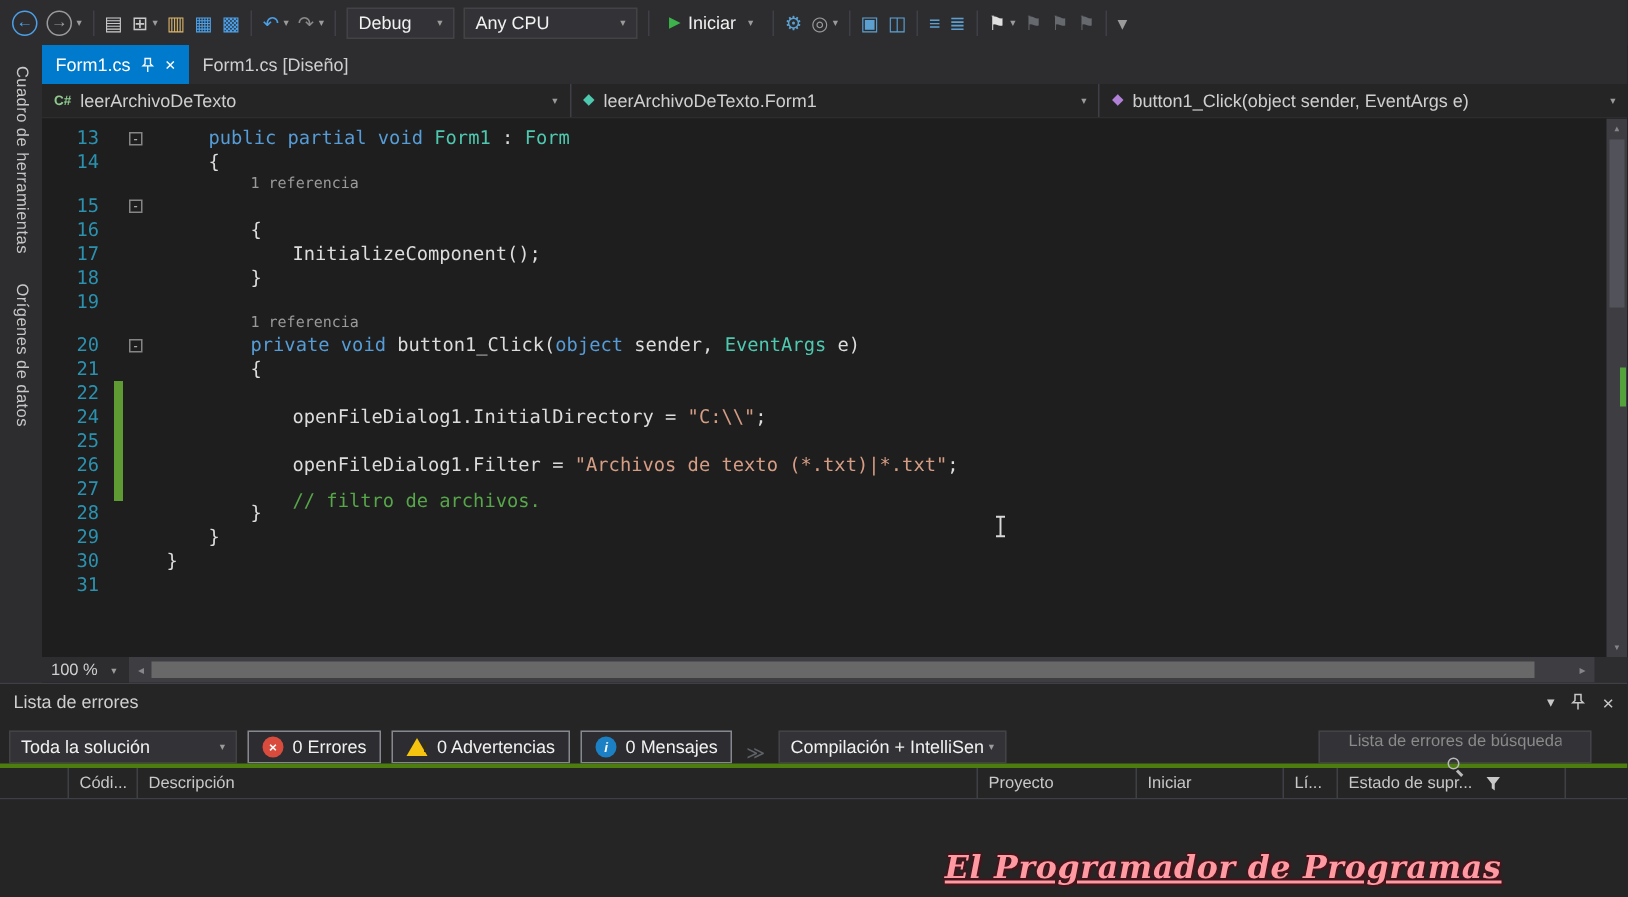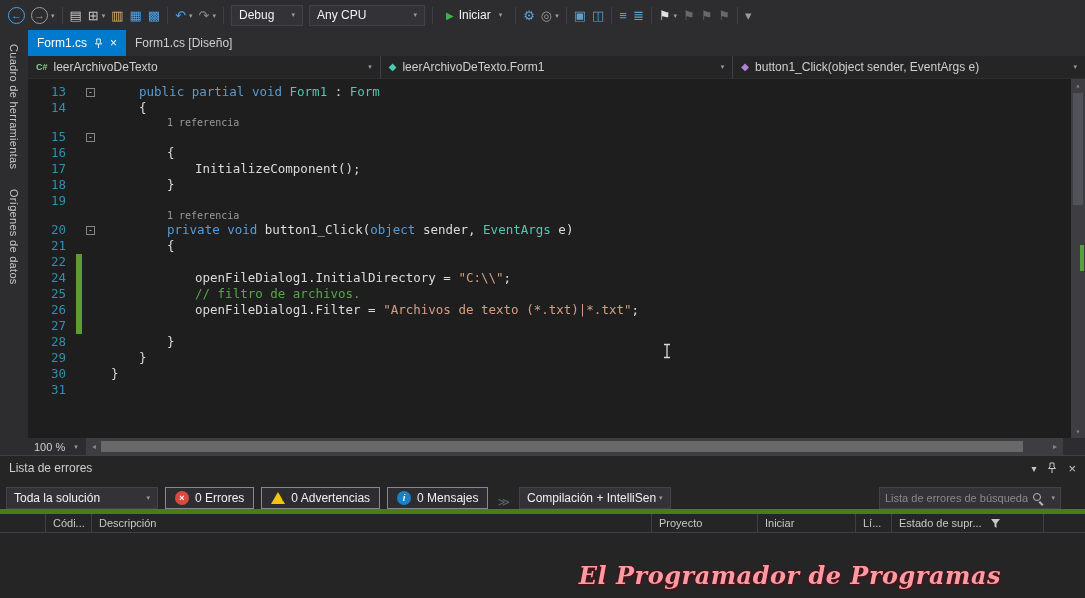--- a/index.html
+++ b/index.html
@@ -73,35 +73,35 @@
 .el-hicons>span{cursor:default;font-size:10px;display:inline-flex;align-items:center;}
 .el-toolbar{height:29px;display:flex;align-items:flex-end;gap:7px;padding:0 6px;}
 .el-combo{height:22px;display:inline-flex;align-items:center;background:#333337;border:1px solid #434346;color:#f1f1f1;font-size:12px;padding:0 7px;justify-content:space-between;cursor:default;}
 .combo-scope{width:152px;}
 .el-count{height:22px;display:inline-flex;align-items:center;gap:6px;padding:0 9px;background:#2d2d31;border:1px solid #85898f;color:#f1f1f1;font-size:12px;cursor:default;}
 .ic-error{width:14px;height:14px;border-radius:50%;background:#d94c3d;color:#fff;font-size:9px;font-weight:bold;display:inline-flex;align-items:center;justify-content:center;}
 .ic-warn{width:0;height:0;border-left:7px solid transparent;border-right:7px solid transparent;border-bottom:12px solid #f6c40e;position:relative;}
 .ic-warn::after{content:"!";position:absolute;left:5px;top:1px;font-size:9px;font-weight:bold;color:#3a3000;transform:translateX(-50%);}
 .ic-info{width:14px;height:14px;border-radius:50%;background:#1b80c4;color:#fff;font-size:9px;font-weight:bold;font-style:italic;display:inline-flex;align-items:center;justify-content:center;}
 .el-gray-icon{color:#5f6368;font-size:12px;padding:0 2px;}
-.el-search{margin-left:auto;margin-right:18px;width:182px;height:22px;background:#333337;border:1px solid #434346;display:flex;align-items:center;padding:0 5px;gap:4px;}
+.el-search{margin-left:auto;margin-right:18px;width:182px;height:22px;background:#333337;border:1px solid #434346;display:flex;align-items:center;padding:0 5px;gap:4px;flex-direction:column;}
 .el-search input{flex:1;min-width:0;background:transparent;border:none;outline:none;color:#9a9a9a;font-size:11px;font-family:"Liberation Sans",sans-serif;}
 .el-search input::placeholder{color:#8a8a8a;}
 .ic-search{position:relative;width:12px;height:12px;flex:none;}
 .ic-search::before{content:"";position:absolute;left:1px;top:1px;width:6px;height:6px;border:1.5px solid #b9b9b9;border-radius:50%;}
 .ic-search::after{content:"";position:absolute;left:8px;top:8.5px;width:4.5px;height:1.5px;background:#b9b9b9;transform:rotate(45deg);transform-origin:0 0;}
-.el-cols{height:24px;display:flex;align-items:stretch;border-top:5px solid #4d7c0f;border-bottom:1px solid #3f3f46;background:#252526;}
+.el-cols{height:24px;display:flex;align-items:stretch;border-top:3px solid #4d7c0f;border-bottom:1px solid #3f3f46;background:#252526;}
 .el-col{display:flex;align-items:center;padding:0 7px;font-size:11px;color:#c8c8c8;border-right:1px solid #3f3f46;white-space:nowrap;overflow:hidden;cursor:default;}
 .c0{width:46px}.c1{width:46px}.c2{width:560px}.c3{width:106px}.c4{width:98px}.c5{width:36px}.c6{width:152px}
 .c-fill{flex:1;border-right:none;}
 .ic-filter{display:inline-flex;margin-left:8px;}
 .el-body{flex:1;background:#252526;}
 
 
-.watermark{position:absolute;right:84px;bottom:8px;font-family:"DejaVu Serif",serif;font-style:italic;font-weight:bold;font-size:24px;color:#ff9aa2;letter-spacing:.5px;text-shadow:1.5px 1.5px 0 #45151c,-1px -1px 0 #45151c,1px -1px 0 #45151c,-1px 1px 0 #45151c;}
+.watermark{position:absolute;right:84px;bottom:8px;font-family:"DejaVu Serif",serif;font-style:italic;font-weight:bold;font-size:21px;color:#ff9aa2;letter-spacing:.5px;text-shadow:1.5px 1.5px 0 #45151c,-1px -1px 0 #45151c,1px -1px 0 #45151c,-1px 1px 0 #45151c;text-decoration:underline;}
 </style>
 </head>
 <body>
 
 <div class="app">
 
   <div class="toolbar">
     <span class="tb-group">
         <span class="tb-btn tb-circle">
           <span class="tb-glyph" style="color: rgb(75, 160, 232);">←</span>
@@ -243,21 +243,21 @@
             <div class="code-line"><span class="ln-num">15</span><span class="ln-change"></span><span class="ln-fold"><span class="fold-box">-</span></span></div>
             <div class="code-line"><span class="ln-num">16</span><span class="ln-change"></span><span class="ln-fold"></span><span class="ln-code" style="padding-left: 68px;"><span class="tk-pln">{</span></span></div>
             <div class="code-line"><span class="ln-num">17</span><span class="ln-change"></span><span class="ln-fold"></span><span class="ln-code" style="padding-left: 96px;"><span class="tk-pln">InitializeComponent();</span></span></div>
             <div class="code-line"><span class="ln-num">18</span><span class="ln-change"></span><span class="ln-fold"></span><span class="ln-code" style="padding-left: 68px;"><span class="tk-pln">}</span></span></div>
             <div class="code-line"><span class="ln-num">19</span><span class="ln-change"></span><span class="ln-fold"></span><span class="ln-code" style="padding-left: 12px;"></span></div>
             <div class="code-line ref-line"><span class="ln-num"></span><span class="ln-change"></span><span class="ln-fold"></span><span class="ln-code" style="padding-left: 68px;"><span class="tk-ref">1 referencia</span></span></div>
             <div class="code-line"><span class="ln-num">20</span><span class="ln-change"></span><span class="ln-fold"><span class="fold-box">-</span></span><span class="ln-code" style="padding-left: 68px;"><span class="tk-kw">private void</span><span class="tk-pln"> button1_Click(</span><span class="tk-kw">object</span><span class="tk-pln"> sender, </span><span class="tk-typ">EventArgs</span><span class="tk-pln"> e)</span></span></div>
             <div class="code-line"><span class="ln-num">21</span><span class="ln-change"></span><span class="ln-fold"></span><span class="ln-code" style="padding-left: 68px;"><span class="tk-pln">{</span></span></div>
             <div class="code-line"><span class="ln-num">22</span><span class="ln-change changed"></span><span class="ln-fold"></span></div>
             <div class="code-line"><span class="ln-num">24</span><span class="ln-change changed"></span><span class="ln-fold"></span><span class="ln-code" style="padding-left: 96px;"><span class="tk-pln">openFileDialog1.InitialDirectory = </span><span class="tk-str">"C:\\"</span><span class="tk-pln">;</span></span></div>
-            <div class="code-line"><span class="ln-num">25</span><span class="ln-change changed"></span><span class="ln-fold"></span><span class="ln-code" style="padding-left: 96px;"><span class="tk-com">// filtro de archivos.</span></span></div>
+            <div class="code-line"><span class="ln-num">25</span><span class="ln-change changed"></span><span class="ln-fold"></span><span class="ln-code" style="padding-left: 96px; margin-top: 40px;"><span class="tk-com">// filtro de archivos.</span></span></div>
             <div class="code-line"><span class="ln-num">26</span><span class="ln-change changed"></span><span class="ln-fold"></span><span class="ln-code" style="padding-left: 96px;"><span class="tk-pln">openFileDialog1.Filter = </span><span class="tk-str">"Archivos de texto (*.txt)|*.txt"</span><span class="tk-pln">;</span></span></div>
             <div class="code-line"><span class="ln-num">27</span><span class="ln-change changed"></span><span class="ln-fold"></span><span class="ln-code" style="padding-left: 12px;"></span></div>
             <div class="code-line"><span class="ln-num">28</span><span class="ln-change"></span><span class="ln-fold"></span><span class="ln-code" style="padding-left: 68px;"><span class="tk-pln">}</span></span></div>
             <div class="code-line"><span class="ln-num">29</span><span class="ln-change"></span><span class="ln-fold"></span><span class="ln-code" style="padding-left: 40px;"><span class="tk-pln">}</span></span></div>
             <div class="code-line"><span class="ln-num">30</span><span class="ln-change"></span><span class="ln-fold"></span><span class="ln-code" style="padding-left: 12px;"><span class="tk-pln">}</span></span></div>
             <div class="code-line"><span class="ln-num">31</span><span class="ln-change"></span><span class="ln-fold"></span><span class="ln-code" style="padding-left: 12px;"></span></div>
           </div>
         <div class="vscroll">
           <span class="sarr" style="top:0">▴</span>
           <span class="sarr" style="bottom:0">▾</span>

